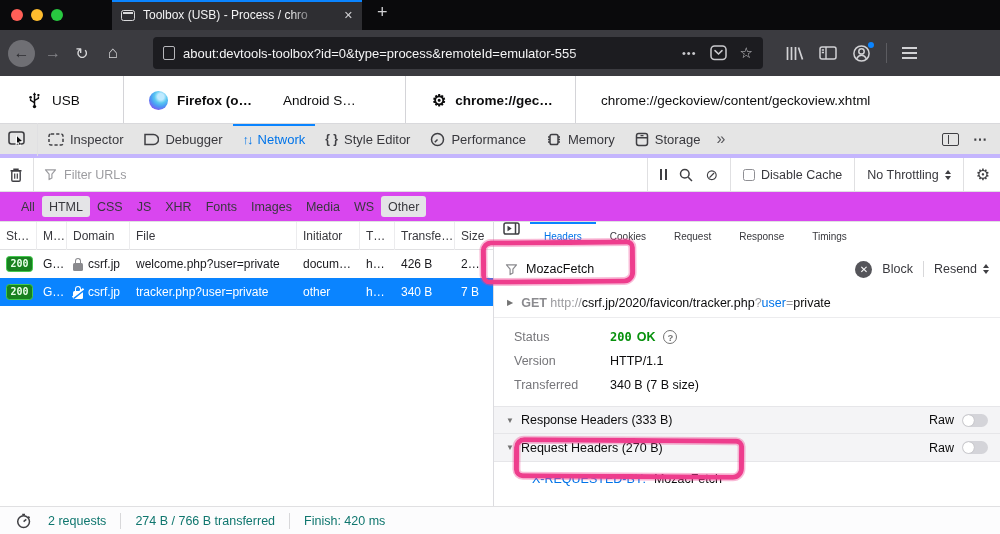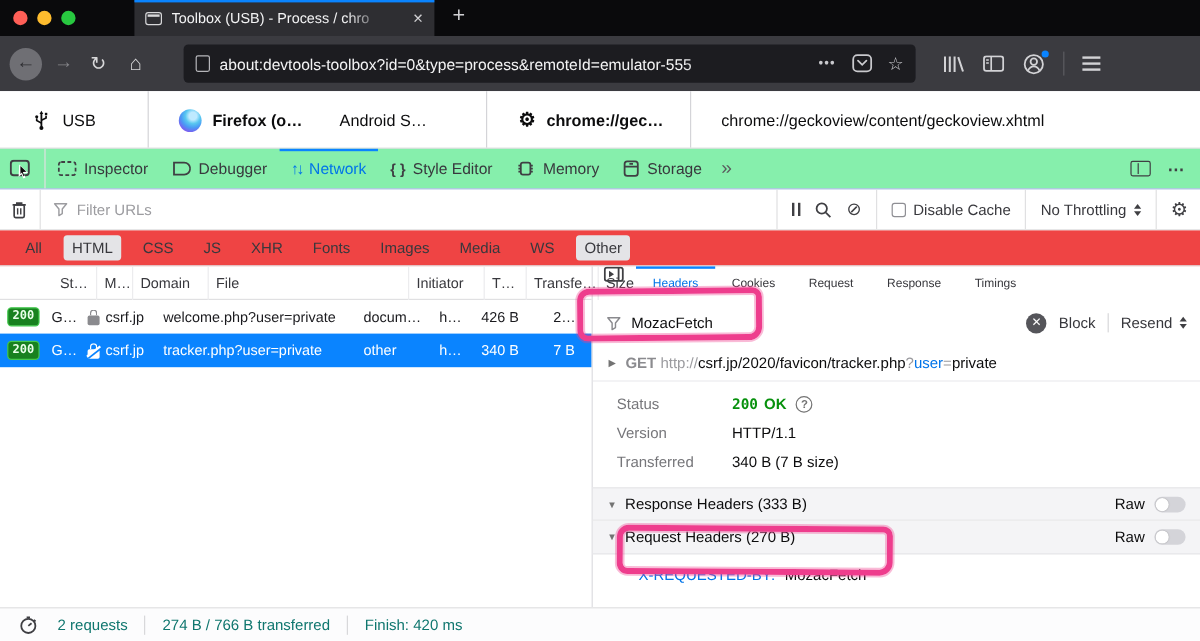--- a/index.html
+++ b/index.html
@@ -45,21 +45,21 @@
 
   
   .runtimebar { top:76px; height:48px; background:#fff; border-bottom:1px solid #d9d9dc; }
   .rt-item { position:absolute; top:0; height:48px; display:flex; align-items:center; gap:9px; font-size:13.5px; color:#0c0c0d; }
   .rt-sep { position:absolute; top:0; width:1px; height:47px; background:#d4d4d8; }
   .fficon { width:19px; height:19px; border-radius:50%;
     background:radial-gradient(circle at 62% 30%, #bfeaff 0 18%, #58c7f0 36%, #4a9bf5 55%, #7b5bf0 78%, #5f2da8 100%); }
   .gearglyph { font-size:16px; color:#0c0c0d; }
 
   
-  .dtbar { top:124px; height:34px; background:#86efac; border-bottom:1px solid #c4b5fd; }
+  .dtbar { top:124px; height:34px; background:#e5e5e5; border-bottom:4px solid #c4b5fd; }
   .pickwrap { margin:0 9px 0 8px; }
   .dt-sep { width:1px; height:33px; background:#e0e0e2; }
   .dt-tab { position:relative; height:100%; display:flex; align-items:center; gap:6px; padding:0 10px;
     font-size:13px; color:#38383d; white-space:nowrap; }
   .dt-tab.selected { color:#0074e9; }
   .dt-tab.selected::before { content:''; position:absolute; top:0; left:0; right:0; height:2px; background:#0a84ff; }
   .braces { font-size:12px; font-weight:bold; color:#3f3f43; }
   .netarrows { font-size:13px; font-weight:bold; color:#0074e9; letter-spacing:-2px; }
   .chevrons { font-size:16px; color:#5a5a5e; padding:0 6px; }
   .dt-right { margin-left:auto; display:flex; align-items:center; gap:14px; padding-right:12px; color:#3f3f43; }
@@ -81,33 +81,33 @@
   .cachebox { display:flex; align-items:center; gap:6px; }
   .checkbox { width:12px; height:12px; border:1px solid #8f8f94; border-radius:2.5px; background:#fff; }
   .selectlike { display:flex; align-items:center; gap:6px; }
   .updown { display:inline-flex; flex-direction:column; gap:2px; }
   .updown i { display:block; width:0; height:0; border-left:3.5px solid transparent; border-right:3.5px solid transparent; }
   .updown .u { border-bottom:4px solid #3f3f43; }
   .updown .d { border-top:4px solid #3f3f43; }
   .gearbtn { font-size:16px; color:#3f3f43; }
 
   
-  .pillbar { top:192px; height:30px; background:#ef4444; border-bottom:1px solid #e0e0e2; gap:11px; padding-left:14px; font-size:12.5px; color:#38383d; }
+  .pillbar { top:192px; height:30px; background:#d946ef; border-bottom:1px solid #e0e0e2; gap:0; padding-left:14px; font-size:12.5px; color:#38383d; }
   .pill { padding:3.5px 7px; border-radius:3px; white-space:nowrap; }
   .pill.on { background:#e4e4e7; }
 
   
   .content { position:absolute; top:222px; left:0; width:1000px; height:284px; display:flex; background:#fff; }
   .leftpane { width:493px; flex:none; }
   .splitter { width:1px; background:#dcdce0; flex:none; }
   .rightpane { flex:1; position:relative; }
 
   
   .tgrid { display:grid; grid-template-columns:37px 30px 63px 167px 63px 35px 60px 38px; align-items:center; height:28px; font-size:12px; }
-  .thead { color:#38383d; border-bottom:1px solid #e0e0e2;padding-left:44px; }
+  .thead { color:#38383d; border-bottom:1px solid #e0e0e2; }
   .thead .c { height:28px; display:flex; align-items:center; padding-left:6px; border-right:1px solid #ececee; overflow:hidden; white-space:nowrap; }
   .trow { color:#1a1a1e; }
   .trow .c { height:28px; display:flex; align-items:center; gap:5px; padding-left:6px; overflow:hidden; white-space:nowrap; }
   .trow.sel { background:#0a84ff; color:#fff; }
   .badge { font-family:"DejaVu Sans Mono",monospace; font-size:10px; font-weight:bold; line-height:1;
     padding:2px 3.5px; border-radius:3.5px; background:#18811f; color:#eaffea; border:1.5px solid #43c94e; }
   .lock { position:relative; width:10px; height:8px; background:#8a8a8e; border-radius:1.5px; margin-top:5px; flex:none; }
   .lock::before { content:''; position:absolute; left:1.6px; top:-4.6px; width:6.6px; height:5px;
     border:1.5px solid #8a8a8e; border-bottom:none; border-radius:4px 4px 0 0; box-sizing:border-box; }
   .lock.white { background:#fff; } .lock.white::before { border-color:#fff; }
@@ -280,20 +280,27 @@
     </div>
     <div class="dt-tab selected">
       <span class="netarrows">↑↓</span>
       <span>Network</span>
     </div>
     <div class="dt-tab">
       <span class="braces">{ }</span>
       <span>Style Editor</span>
     </div>
     <div class="dt-tab">
+      <svg width="15" height="15" viewBox="0 0 15 15">
+        <circle cx="7.5" cy="7.5" r="6" fill="none" stroke="#3f3f43" stroke-width="1.5"></circle>
+        <path d="M7.5 7.5 L4.8 10.2" stroke="#3f3f43" stroke-width="1.5"></path>
+      </svg>
+      <span>Performance</span>
+    </div>
+    <div class="dt-tab">
       <svg width="16" height="15" viewBox="0 0 16 15">
         <rect x="4" y="2.5" width="8" height="10" rx="1.8" fill="none" stroke="#3f3f43" stroke-width="1.5"></rect>
         <path d="M4 5 h-2 M4 7.5 h-2 M4 10 h-2 M12 5 h2 M12 7.5 h2 M12 10 h2" stroke="#3f3f43" stroke-width="1.3"></path>
       </svg>
       <span>Memory</span>
     </div>
     <div class="dt-tab">
       <svg width="14" height="15" viewBox="0 0 14 15">
         <rect x="1.5" y="1.5" width="11" height="12" rx="2.2" fill="none" stroke="#3f3f43" stroke-width="1.5"></rect>
         <path d="M1.5 5.8 h11 M5.5 3.6 h3" stroke="#3f3f43" stroke-width="1.4"></path>

